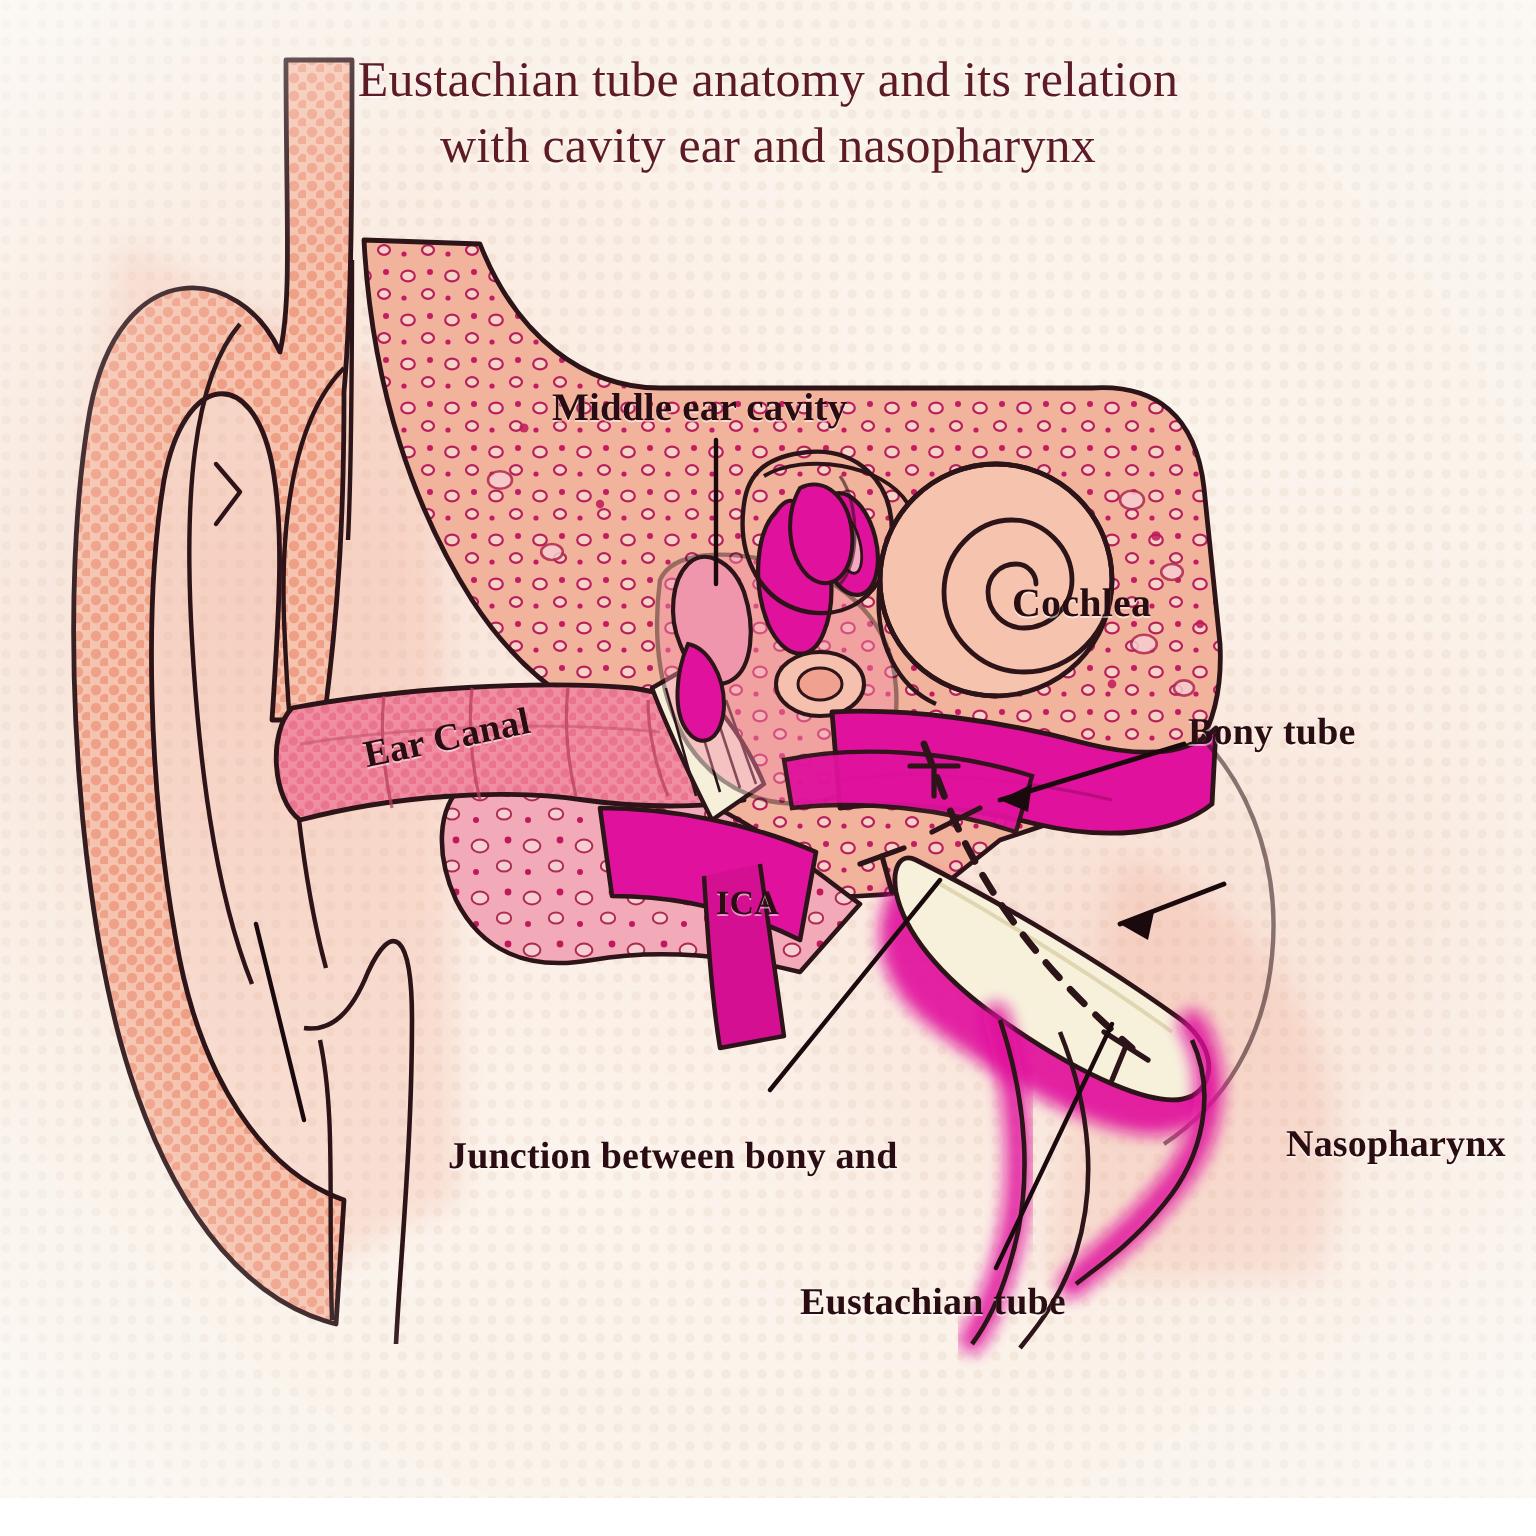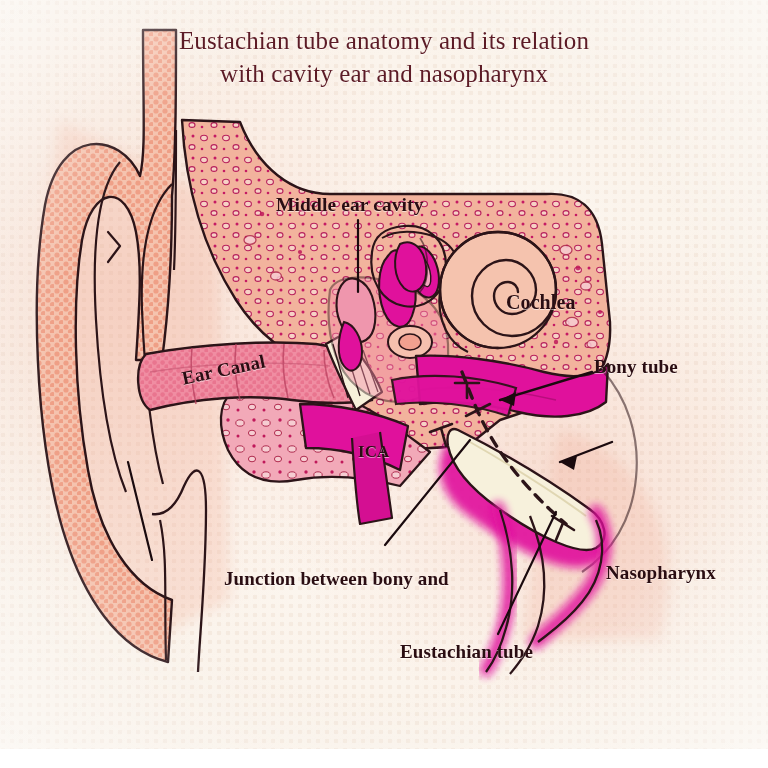--- a/index.html
+++ b/index.html
@@ -53,21 +53,21 @@
     padding:0 60px;
   }
   .lbl.dk{color:#2a0d12;}
   #lbl-middle-ear{left:276px;top:193px;font-size:19.5px;}
   #lbl-cochlea{left:506px;top:291px;font-size:20px;}
   #lbl-bony{left:594px;top:356px;font-size:19px;}
   #lbl-cart{left:606px;top:418px;font-size:19px;text-align:center;width:140px;}
   #lbl-earcanal{left:180px;top:368px;font-size:19px;transform:rotate(-12deg);transform-origin:left top;}
   #lbl-ica{left:358px;top:442px;font-size:17px;}
   #lbl-junction{left:224px;top:535px;font-size:19px;line-height:1.3;margin-top:32px;}
-  #lbl-naso{left:606px;top:562px;font-size:19px;}
+  #lbl-naso{left:606px;top:562px;font-size:19px;padding-left:37px;}
   #lbl-eustachian{left:400px;top:641px;font-size:19px;}
 </style>
 </head>
 <body>
 
 <div id="root">
 
   <div class="bg-base"></div>
   <div class="bg-dots"></div>
 

